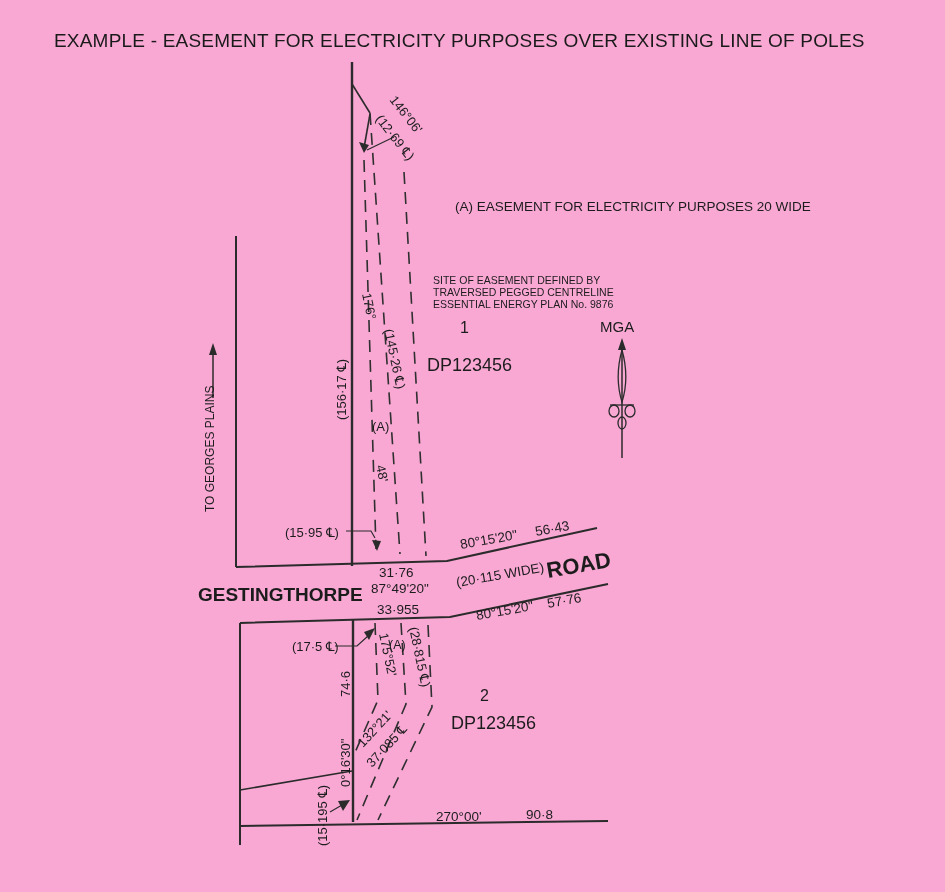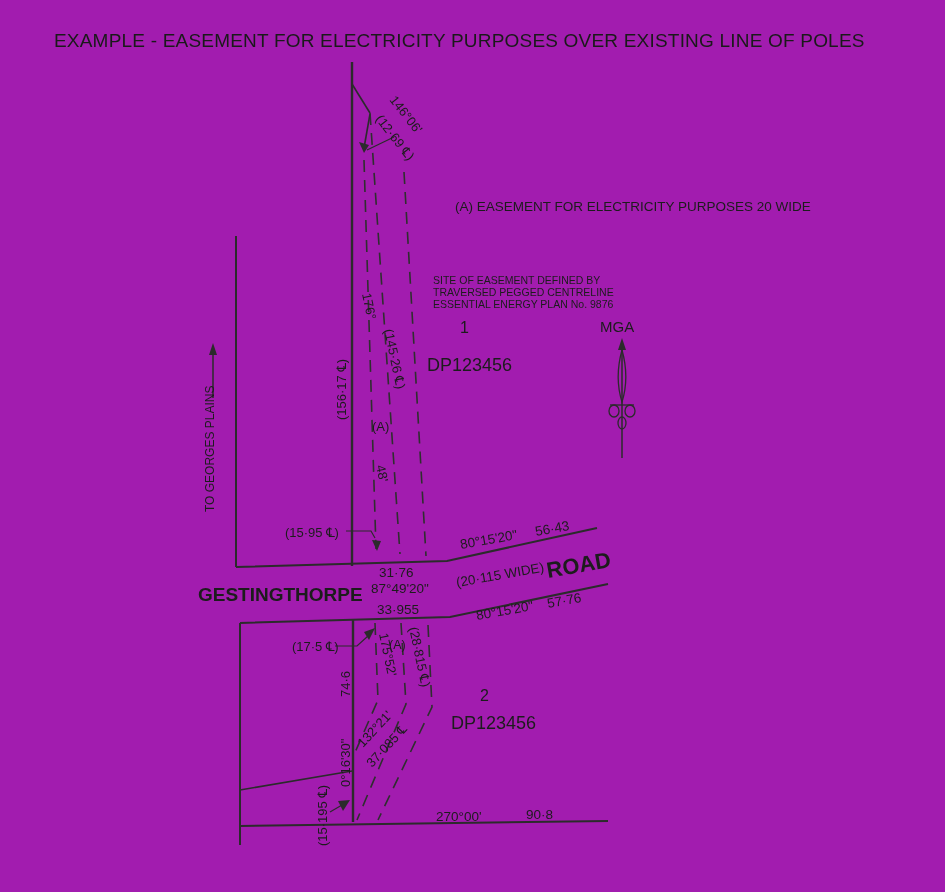--- a/index.html
+++ b/index.html
@@ -1,16 +1,16 @@
 <!DOCTYPE html>
 <html><head>
 <meta charset="utf-8">
 <style>
   html,body{margin:0;padding:0;background:#ffffff;}
-  .page{width:945px;height:892px;position:relative;background:#a21caf;overflow:hidden;
+  .page{width:945px;height:892px;position:relative;background:#f9a8d4;overflow:hidden;
         font-family:"Liberation Sans","DejaVu Sans",sans-serif;}
   svg{position:absolute;left:0;top:0;}
   svg text{fill:#1c1c1c;font-family:"Liberation Sans","DejaVu Sans",sans-serif;}
   .ln{stroke:#2b2b2b;fill:none;}
   .dash{stroke:#2f2f2f;fill:none;stroke-dasharray:12 8;}
   .ah{fill:#2b2b2b;stroke:none;}
   .orn{stroke:#2b2b2b;fill:none;stroke-width:1.3;}
   .t-title{font-size:19px;letter-spacing:.2px;fill:#1a1a1a;}
   .t105{font-size:10.5px;}
   .t12{font-size:12px;}

